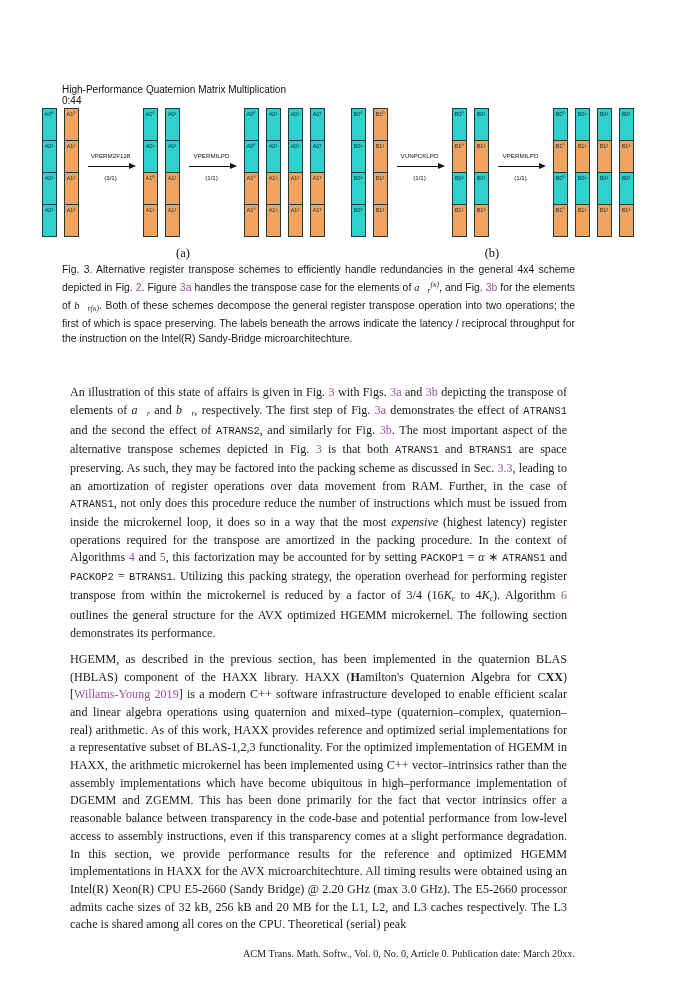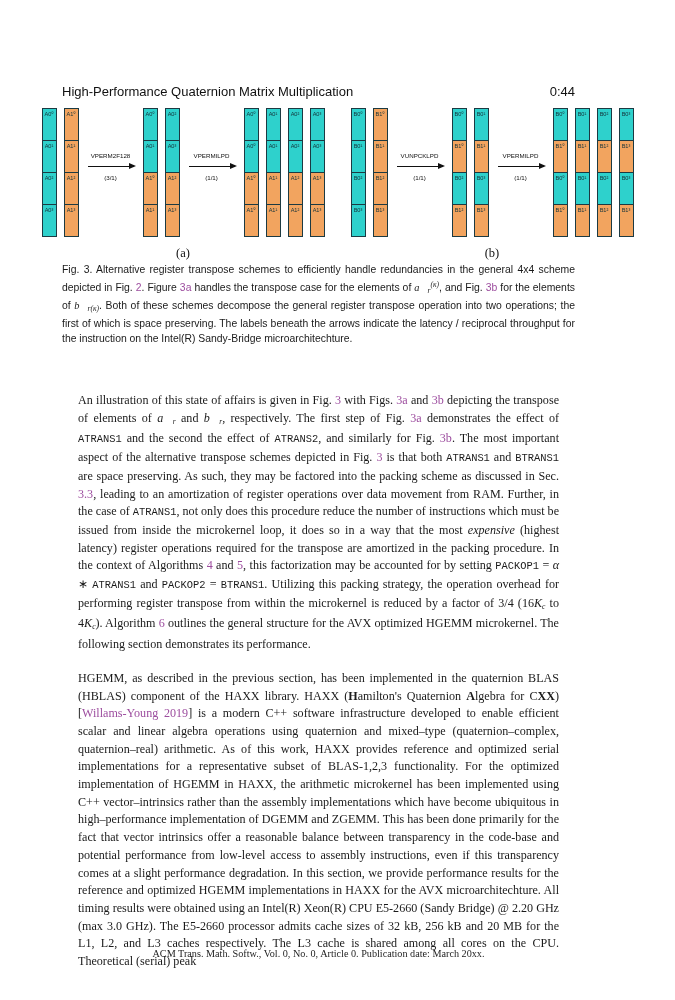--- a/index.html
+++ b/index.html
@@ -5,21 +5,21 @@
   html,body{margin:0;padding:0;background:#e9e9e9;}
   .page{
     position:relative; width:675px; height:1000px; margin:0 auto;
     background:#ffffff; overflow:hidden;
     font-family:"Liberation Serif", serif; color:#1a1a1a;
   }
   
   .header{
     position:absolute; top:84px; left:62px; width:513px;
     display:flex; justify-content:space-between;
-    font-family:"Liberation Sans", sans-serif; font-size:13px; color:#111;
+    font-family:"Liberation Sans", sans-serif; font-size:10px; color:#111;flex-direction:column;
   }
   
   .figure{
     position:absolute; top:108px; left:0; width:675px;
     display:flex; justify-content:center; gap:26px;
   }
   .panel{display:flex; flex-direction:column; align-items:center;}
   .panel-row{display:flex; align-items:flex-start; gap:5px;}
   .stage{display:flex; gap:7px;}
   .regcol{display:flex; flex-direction:column;}
@@ -48,38 +48,38 @@
   .panel-label{margin-top:9px; font-size:12.5px; color:#111;}
   
   .caption{
     position:absolute; top:262px; left:62px; width:513px;
     font-family:"Liberation Sans", sans-serif; font-size:10.4px; line-height:15px;
     text-align:justify; color:#1a1a1a;
   }
   
   .textcol{position:absolute; top:376px; left:62px; width:513px;}
   p.body{
-    margin:16px; font-size:12.1px; line-height:17.7px; text-align:justify;
+    margin:8px; font-size:12.1px; line-height:17.7px; text-align:justify;
   }
   .heading{
     margin:11px 0 7px 0;
     font-family:"Liberation Sans", sans-serif; font-weight:bold; font-size:12.6px; color:#111;
   }
   .heading .secnum{margin-right:14px;}
   
   .run-l{color:var(--link,#9c4c9e);}
   .run-m{font-family:"Liberation Mono","DejaVu Sans Mono",monospace; font-size:10.4px;}
   .run-i{font-family:"Liberation Serif",serif; font-style:italic;}
   .run-b{font-weight:bold;}
   .run-sub{font-family:"Liberation Serif",serif; font-style:italic; font-size:7.5px; vertical-align:-2px;}
   .run-sup{font-family:"Liberation Serif",serif; font-style:italic; font-size:7.5px; vertical-align:4px;}
   
   .footer{
     position:absolute; top:948px; left:62px; width:513px;
-    text-align:center; font-size:10.2px; color:#222;
+    text-align:right; font-size:10.2px; color:#222;
   }
 </style>
 </head>
 <body>
 
 <div class="page">
 
   <div class="header">
     <span>High-Performance Quaternion Matrix Multiplication</span>
     <span>0:44</span>

